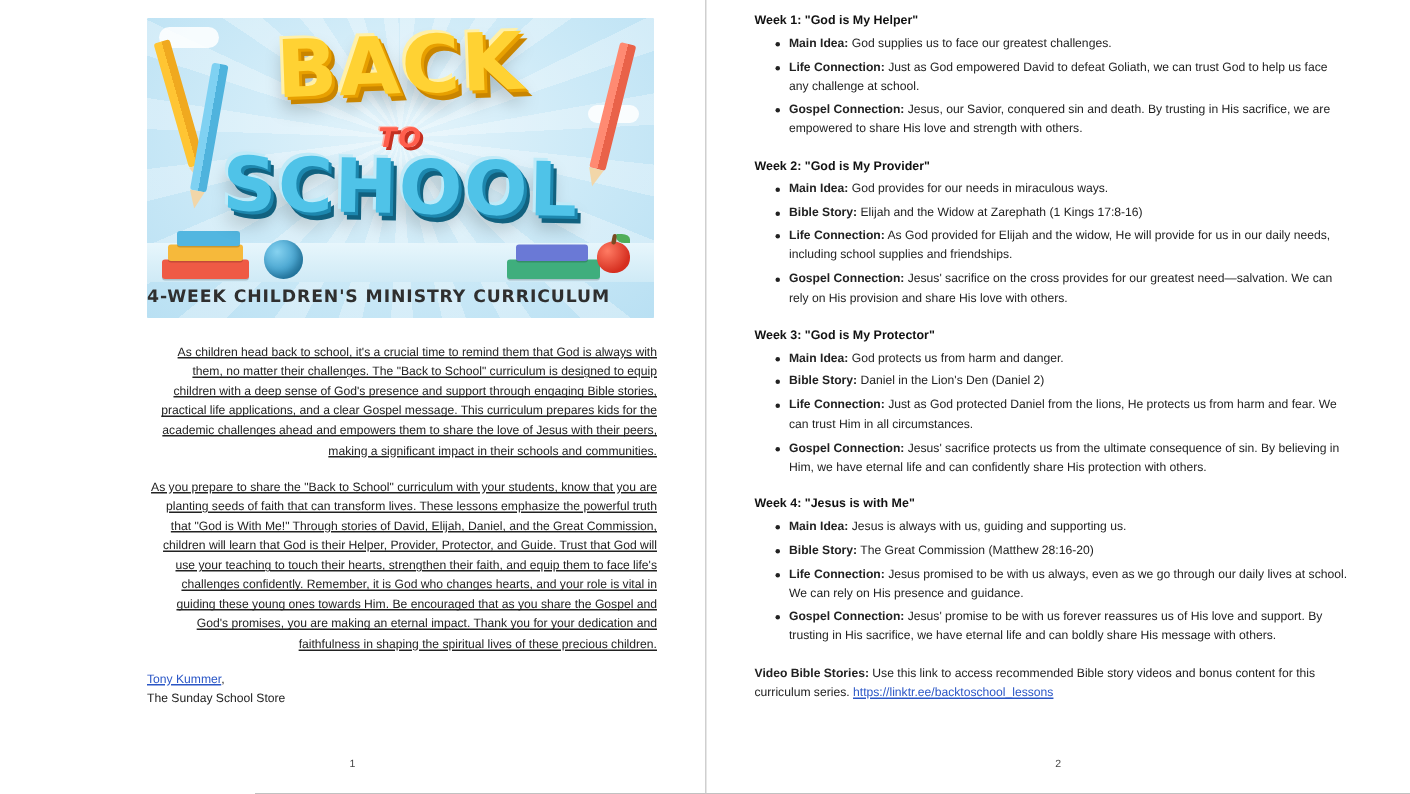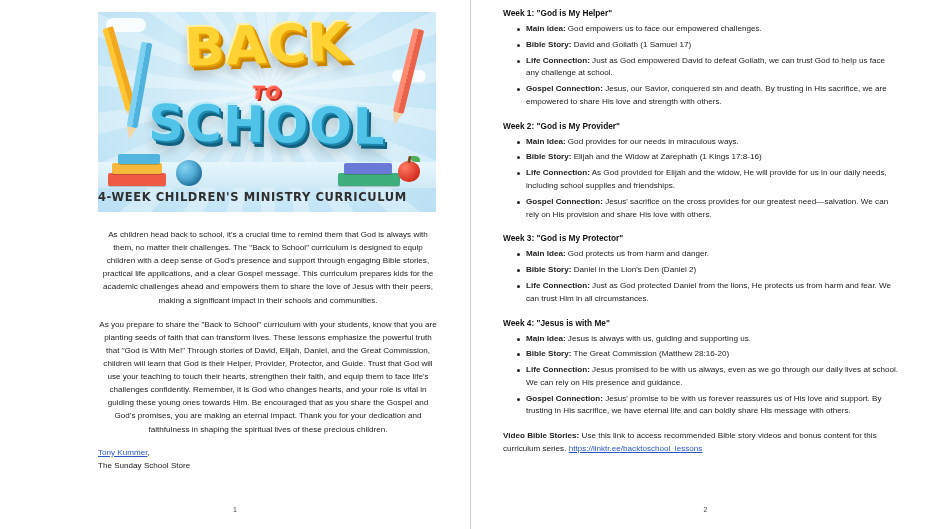--- a/index.html
+++ b/index.html
@@ -173,21 +173,22 @@
   .c1 { left: 8px; top: 6px; width: 40px; height: 14px; }
   .c2 { right: 10px; top: 58px; width: 34px; height: 12px; }
 
   
   .body-text {
     margin: 16px 0 0 36px;
     width: 340px;
     font-size: 8.1px;
     line-height: 1.62;
     color: #222;
-    text-align: center;
+    text-align: right;
+    text-decoration: underline;
   }
   .body-text p { margin: 0 0 11px 0; }
   .signature {
     margin: 6px 36px 0 0;
     width: 340px;
     margin-left: 36px;
     text-align: left;
     font-size: 8.1px;
     line-height: 1.6;
     color: #222;
@@ -288,22 +289,21 @@
     </div>
 
     <div class="page-num">1</div>
   </div>
 
   <div class="page page-right">
 
     <div class="week">
       <div class="week-title">Week 1: "God is My Helper"</div>
       <ul class="bullets">
-        <li><b>Main Idea:</b> <span>God empowers us to face our empowered challenges.</span></li>
-        <li><b>Bible Story:</b> <span>David and Goliath (1 Samuel 17)</span></li>
+        <li><b>Main Idea:</b> <span>God supplies us to face our greatest challenges.</span></li>
         <li><b>Life Connection:</b> <span>Just as God empowered David to defeat Goliath, we can trust God to help us face any challenge at school.</span></li>
         <li><b>Gospel Connection:</b> <span>Jesus, our Savior, conquered sin and death. By trusting in His sacrifice, we are empowered to share His love and strength with others.</span></li>
       </ul>
     </div>
 
     <div class="week">
       <div class="week-title">Week 2: "God is My Provider"</div>
       <ul class="bullets">
         <li><b>Main Idea:</b> <span>God provides for our needs in miraculous ways.</span></li>
         <li><b>Bible Story:</b> <span>Elijah and the Widow at Zarephath (1 Kings 17:8-16)</span></li>
@@ -311,20 +311,21 @@
         <li><b>Gospel Connection:</b> <span>Jesus' sacrifice on the cross provides for our greatest need—salvation. We can rely on His provision and share His love with others.</span></li>
       </ul>
     </div>
 
     <div class="week">
       <div class="week-title">Week 3: "God is My Protector"</div>
       <ul class="bullets">
         <li><b>Main Idea:</b> <span>God protects us from harm and danger.</span></li>
         <li><b>Bible Story:</b> <span>Daniel in the Lion's Den (Daniel 2)</span></li>
         <li><b>Life Connection:</b> <span>Just as God protected Daniel from the lions, He protects us from harm and fear. We can trust Him in all circumstances.</span></li>
+        <li><b>Gospel Connection:</b> <span>Jesus' sacrifice protects us from the ultimate consequence of sin. By believing in Him, we have eternal life and can confidently share His protection with others.</span></li>
       </ul>
     </div>
 
     <div class="week">
       <div class="week-title">Week 4: "Jesus is with Me"</div>
       <ul class="bullets">
         <li><b>Main Idea:</b> <span>Jesus is always with us, guiding and supporting us.</span></li>
         <li><b>Bible Story:</b> <span>The Great Commission (Matthew 28:16-20)</span></li>
         <li><b>Life Connection:</b> <span>Jesus promised to be with us always, even as we go through our daily lives at school. We can rely on His presence and guidance.</span></li>
         <li><b>Gospel Connection:</b> <span>Jesus' promise to be with us forever reassures us of His love and support. By trusting in His sacrifice, we have eternal life and can boldly share His message with others.</span></li>

